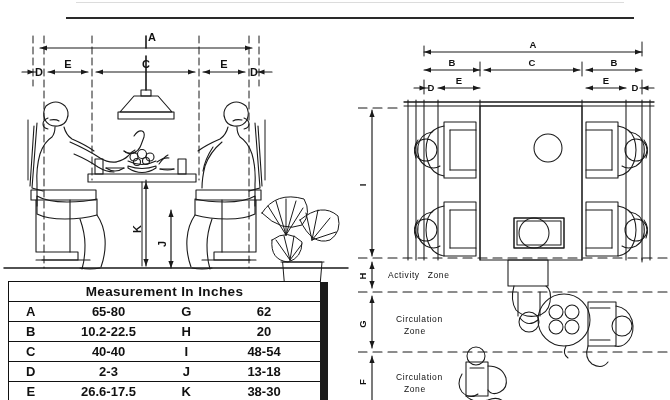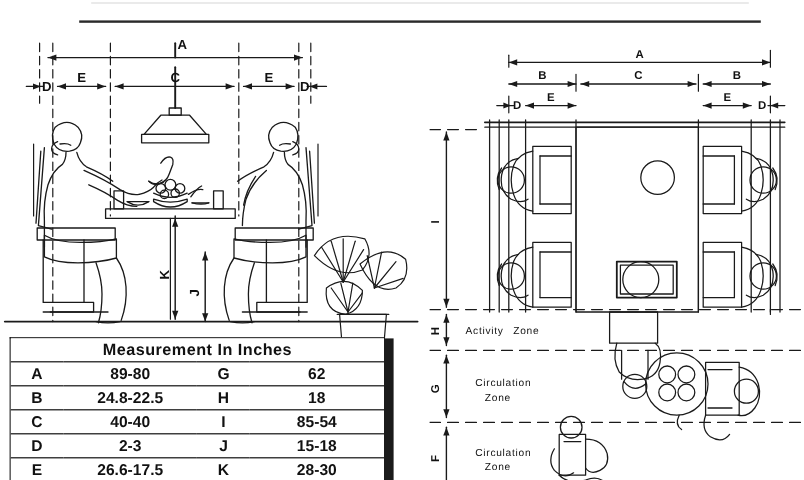--- a/index.html
+++ b/index.html
@@ -423,46 +423,46 @@
     <div class="shadow-right"></div>
     <table>
       <thead>
         <tr>
           <th colspan="4">Measurement In Inches</th>
         </tr>
       </thead>
       <tbody>
         <tr>
           <td class="key-cell">A</td>
-          <td>89-80</td>
+          <td>65-80</td>
           <td class="key-cell">G</td>
           <td>62</td>
         </tr>
         <tr>
           <td class="key-cell">B</td>
-          <td>24.8-22.5</td>
+          <td>10.2-22.5</td>
           <td class="key-cell">H</td>
-          <td>18</td>
+          <td>20</td>
         </tr>
         <tr>
           <td class="key-cell">C</td>
           <td>40-40</td>
           <td class="key-cell">I</td>
-          <td>85-54</td>
+          <td>48-54</td>
         </tr>
         <tr>
           <td class="key-cell">D</td>
           <td>2-3</td>
           <td class="key-cell">J</td>
-          <td>15-18</td>
+          <td>13-18</td>
         </tr>
         <tr>
           <td class="key-cell">E</td>
           <td>26.6-17.5</td>
           <td class="key-cell">K</td>
-          <td>28-30</td>
+          <td>38-30</td>
         </tr>
 
       </tbody>
     </table>
   </div>
 
 </div>
 
 </body></html>

